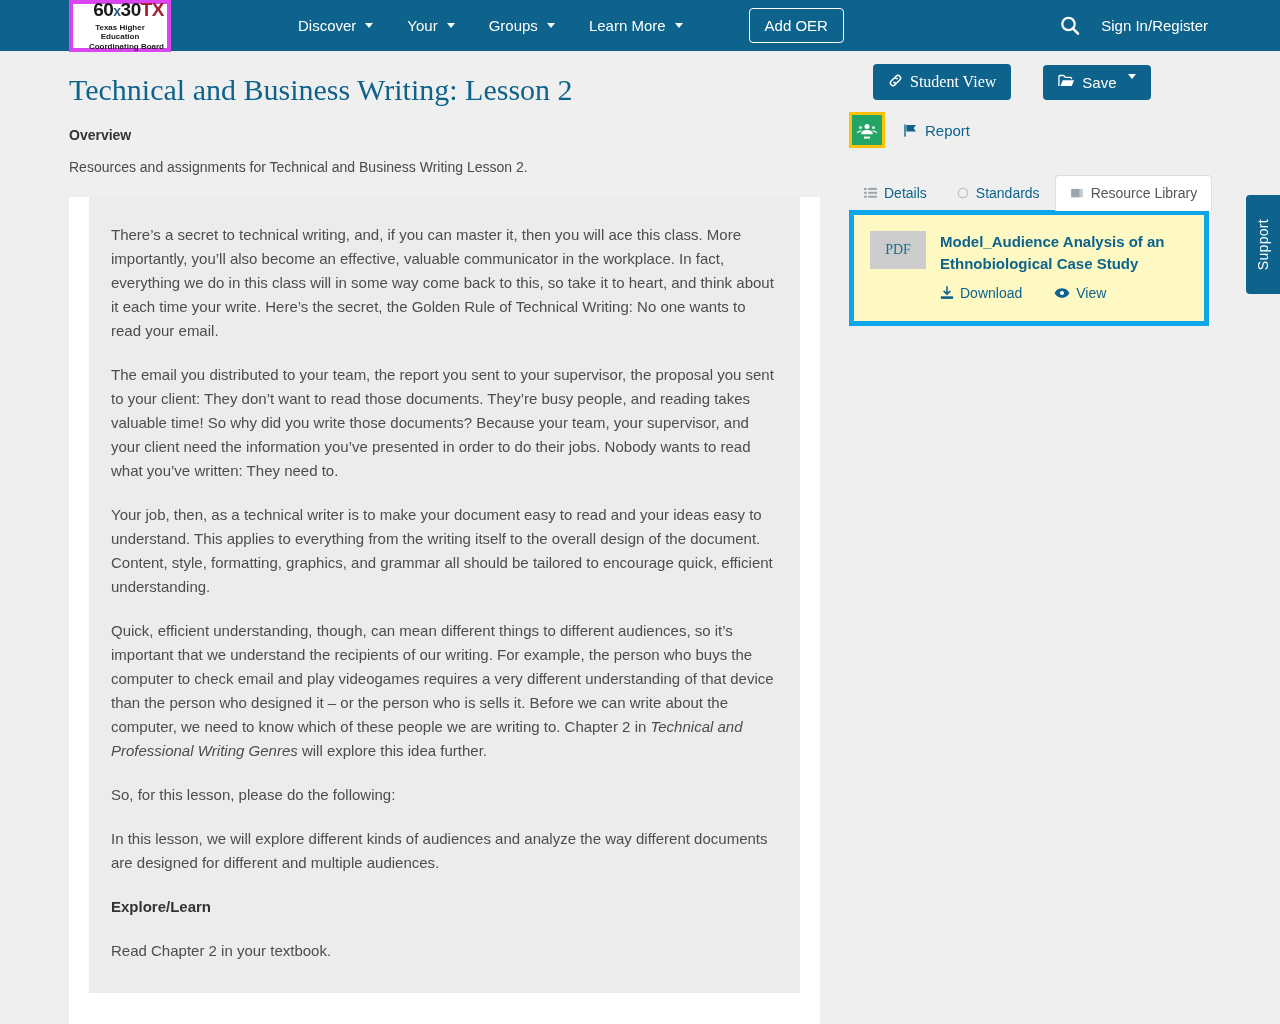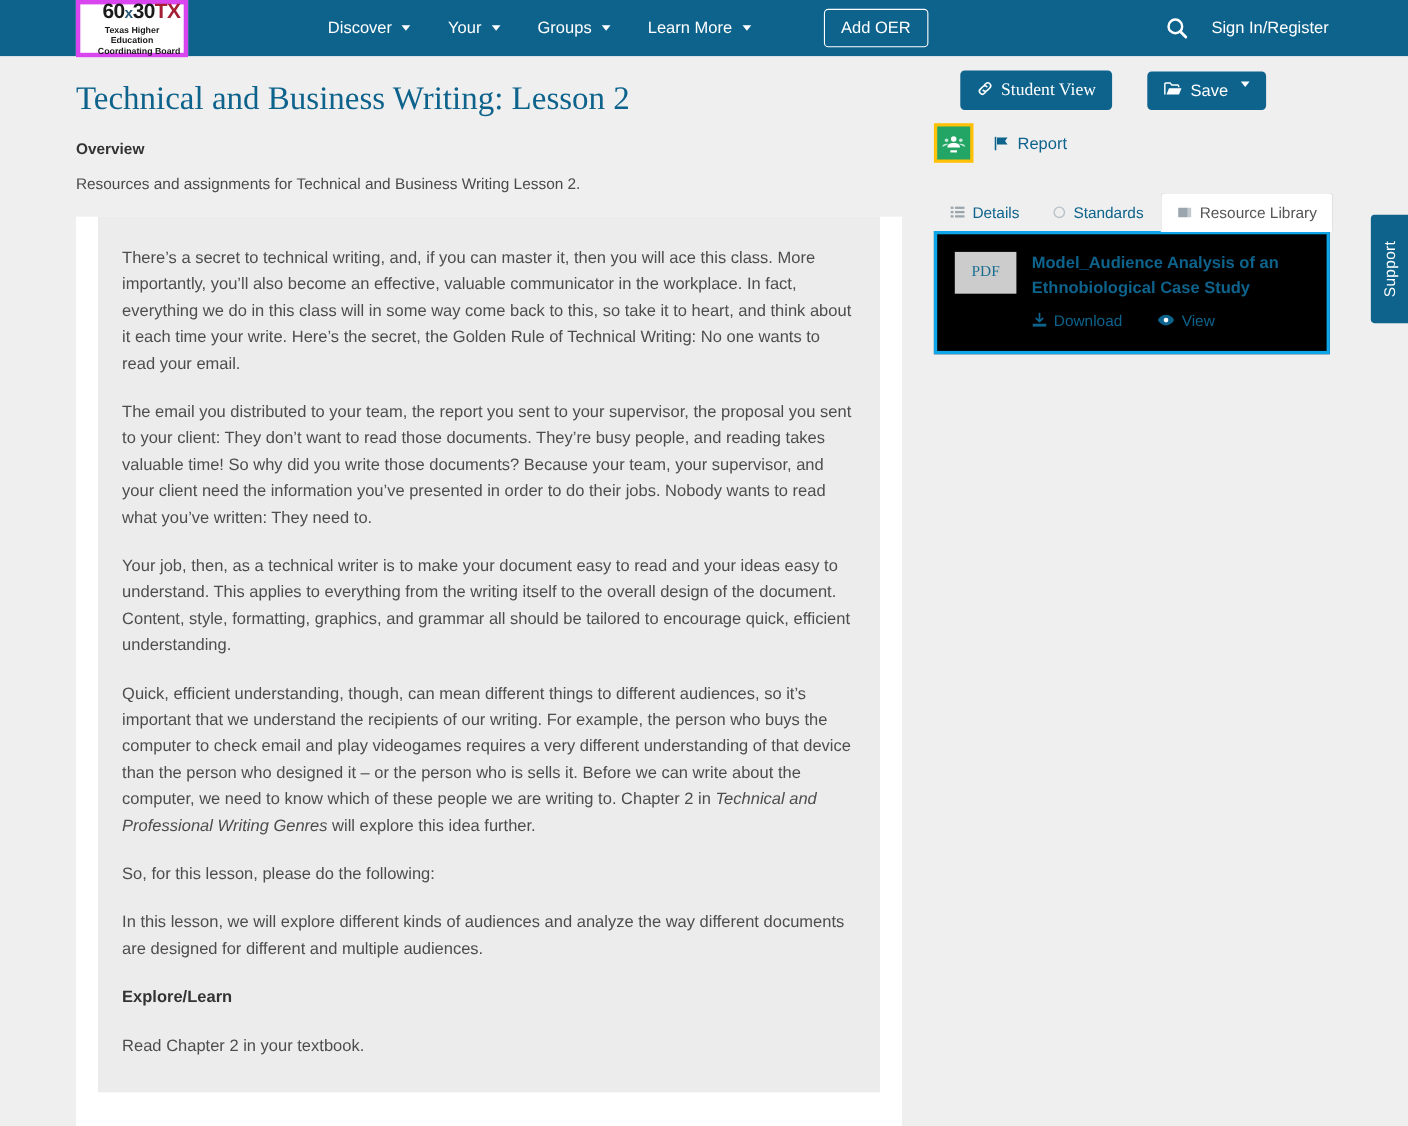--- a/index.html
+++ b/index.html
@@ -205,22 +205,22 @@
     border-radius: 4px 4px 0 0;
     white-space: nowrap;
   }
   .tab.active {
     background: #ffffff;
     color: #555;
     border-color: #dddddd;
     border-bottom-color: #ffffff;
   }
   .tab-panel {
-    background: #000000;
-    border: 3px solid #0ea5e9;
+    background: #fef9c3;
+    border: 5px solid #0ea5e9;
     margin-top: -1px;
     padding: 16px 16px 20px 16px;
     min-height: 108px;
   }
   .res-item { display: flex; gap: 14px; }
   .pdf-badge {
     width: 56px; height: 38px;
     background: #cccccc;
     color: #1b6e8f;
     font-family: "Liberation Serif", serif;

